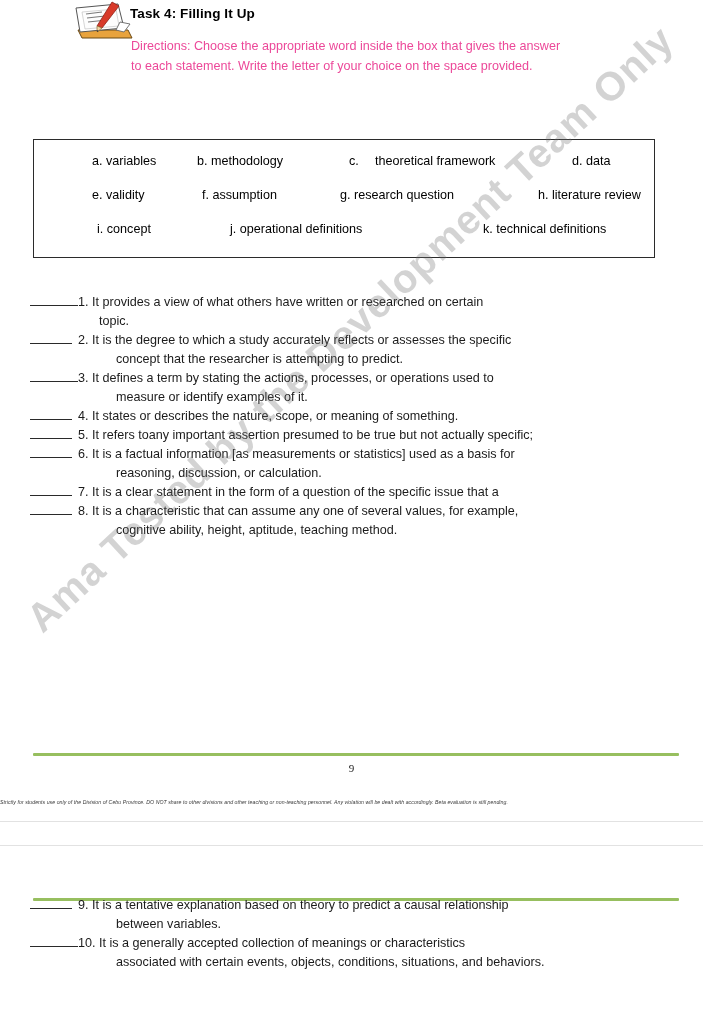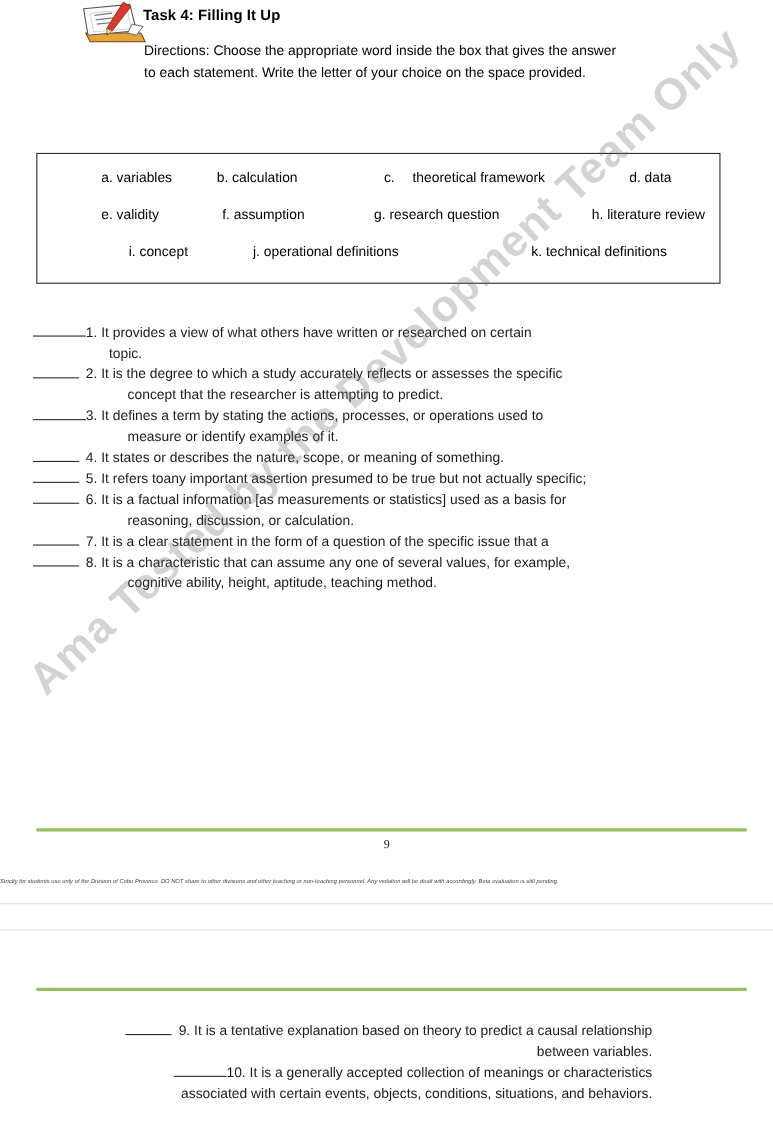--- a/index.html
+++ b/index.html
@@ -72,21 +72,21 @@
     letter-spacing: 0.1px;
   }
 
   .directions {
     position: absolute;
     left: 131px;
     top: 36px;
     width: 520px;
     font-size: 12.6px;
     line-height: 20px;
-    color: #000000;
+    color: #ec4899;
   }
 
   
   .wordbank {
     position: absolute;
     left: 33px;
     top: 139px;
     width: 622px;
     height: 119px;
     border: 1px solid #2b2b2b;
@@ -109,21 +109,21 @@
     white-space: nowrap;
   }
 
   
   .items {
     position: absolute;
     left: 0;
     width: 703px;
   }
   .items-one { top: 293px; }
-  .items-two { top: 928px; text-align: right; }
+  .items-two { top: 896px; }
 
   .item {
     position: relative;
     width: 593px;
   }
   .item-line {
     position: relative;
     font-size: 12.6px;
     line-height: 19px;
     color: #1b1b1b;
@@ -212,33 +212,33 @@
   </div>
 
   <div class="directions">
     <div>Directions: Choose the appropriate word inside the box that gives the  answer</div>
     <div>to each statement. Write the letter of your choice on the space provided.</div>
   </div>
 
   <div class="wordbank" id="wordbank">
       <div class="wb-row wb-row-0">
         <span class="wb-item" style="left: 58px;">a. variables</span>
-        <span class="wb-item" style="left: 163px;">b. calculation</span>
+        <span class="wb-item" style="left: 163px;">b. methodology</span>
         <span class="wb-item" style="left: 315px;">c.</span>
         <span class="wb-item" style="left: 341px;">theoretical framework</span>
         <span class="wb-item" style="left: 538px;">d. data</span>
       </div>
       <div class="wb-row wb-row-1">
         <span class="wb-item" style="left: 58px;">e. validity</span>
         <span class="wb-item" style="left: 168px;">f. assumption</span>
         <span class="wb-item" style="left: 306px;">g. research question</span>
         <span class="wb-item" style="left: 504px;">h. literature review</span>
       </div>
       <div class="wb-row wb-row-2">
-        <span class="wb-item" style="left: 63px; margin-left: 20px;">i. concept</span>
+        <span class="wb-item" style="left: 63px;">i. concept</span>
         <span class="wb-item" style="left: 196px;">j. operational definitions</span>
         <span class="wb-item" style="left: 449px;">k. technical definitions</span>
       </div>
     </div>
 
   <div class="items items-one" id="items-one">
       <div class="item">
         <div class="item-line"><span style="display: inline-block; width: 30px;"></span><span class="blank" style="width: 48px;"></span><span>1.</span><span> </span><span>It provides a view of what others have written or researched on certain</span></div>
         <div class="item-line"><span style="display: inline-block; width: 99px;"></span><span>topic.</span></div>
       </div>

